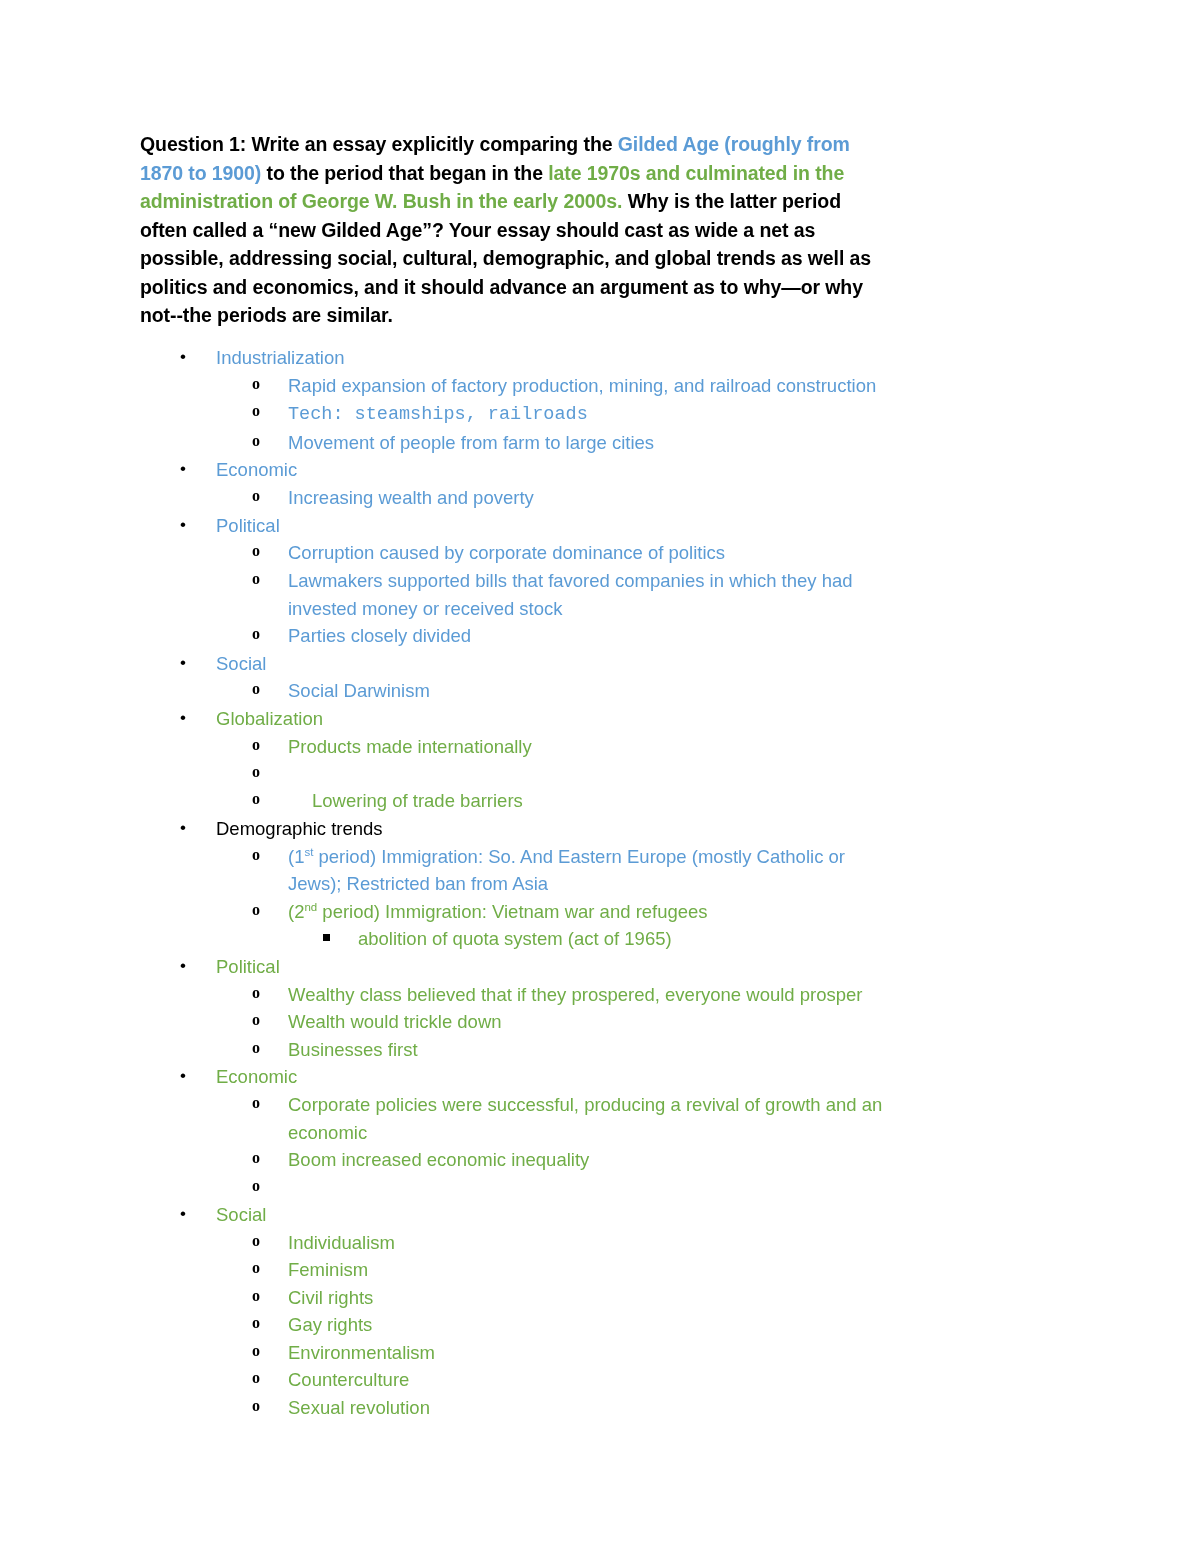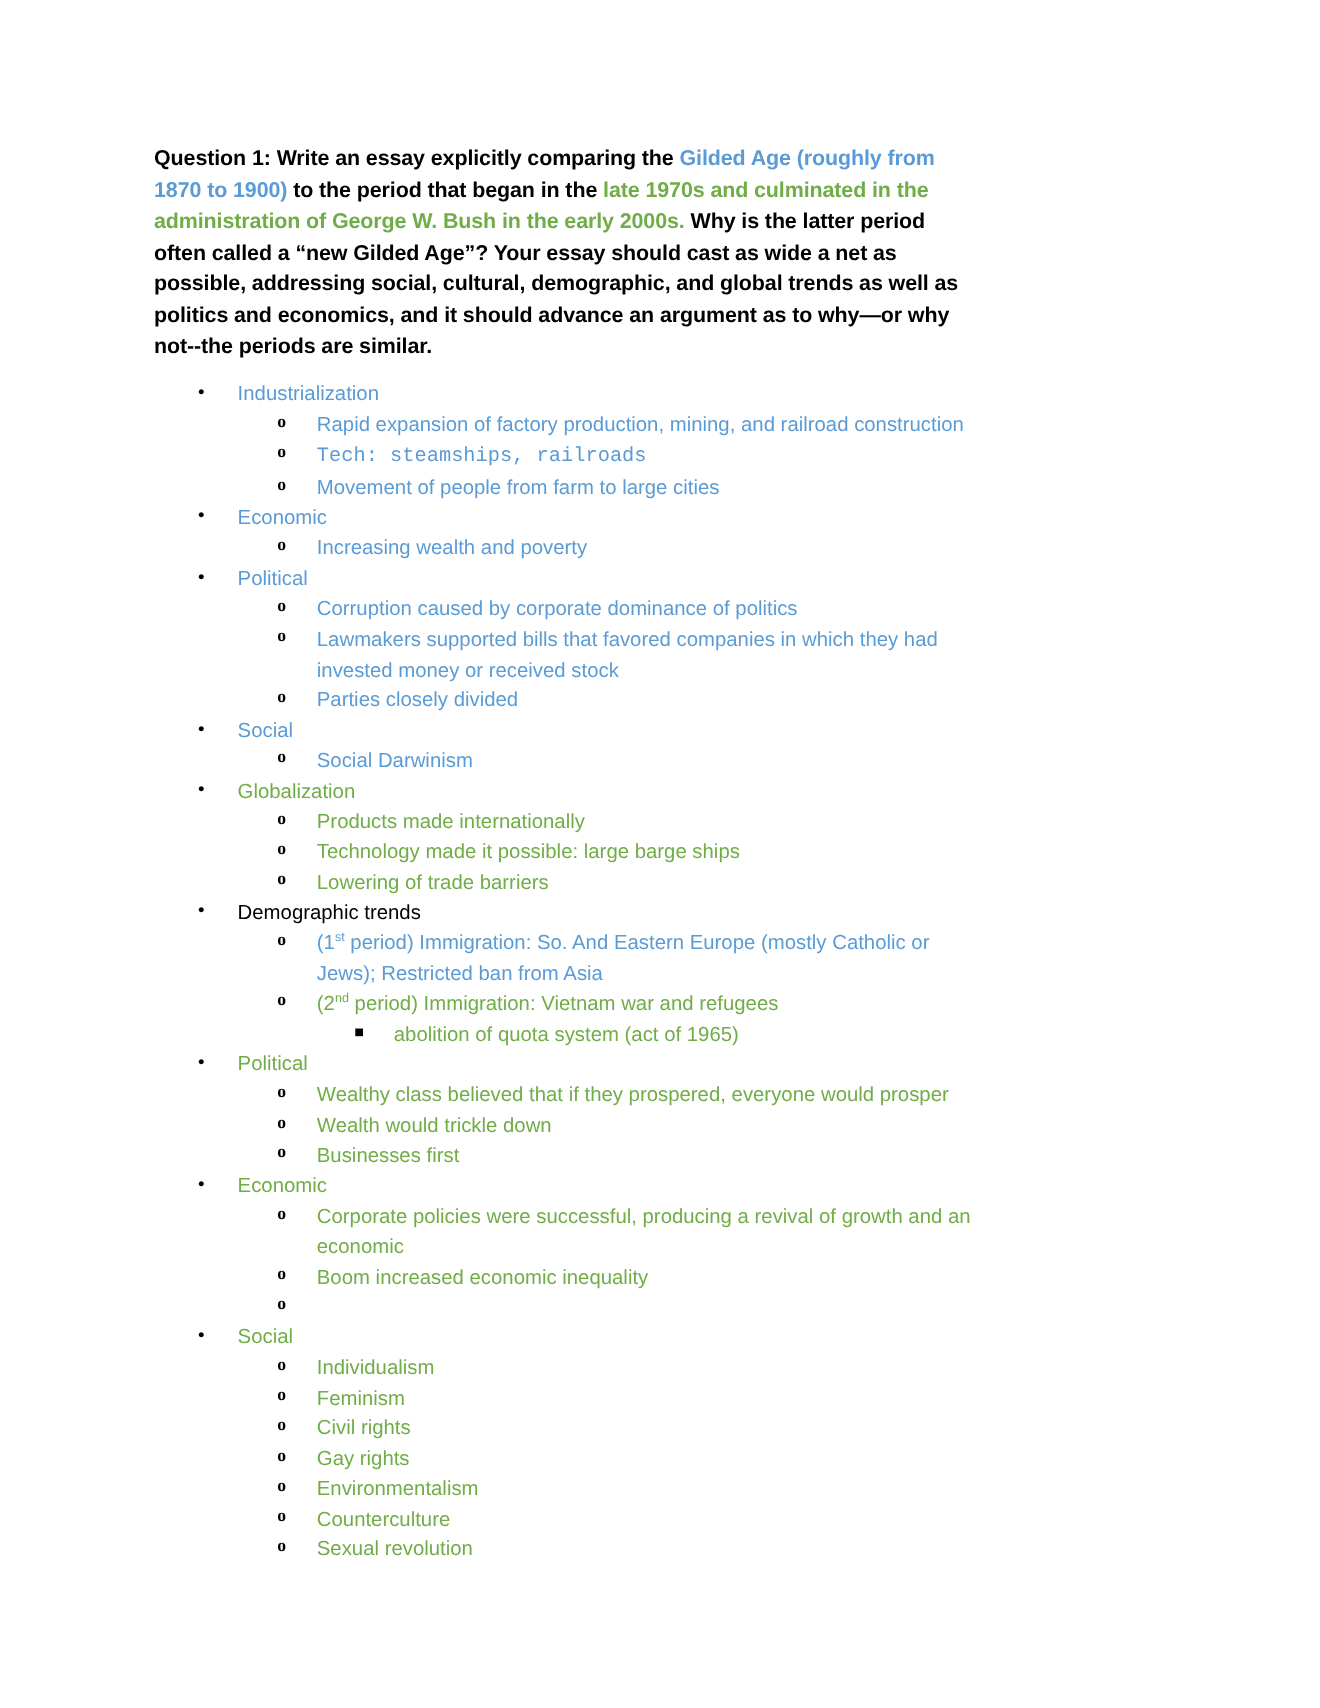--- a/index.html
+++ b/index.html
@@ -117,22 +117,22 @@
       <li class="lvl1"><span class="marker">•</span><span class="txt" style="color: rgb(91, 155, 213);">Economic</span></li>
       <li class="lvl2"><span class="marker">o</span><span class="txt" style="color: rgb(91, 155, 213);">Increasing wealth and poverty</span></li>
       <li class="lvl1"><span class="marker">•</span><span class="txt" style="color: rgb(91, 155, 213);">Political</span></li>
       <li class="lvl2"><span class="marker">o</span><span class="txt" style="color: rgb(91, 155, 213);">Corruption caused by corporate dominance of politics</span></li>
       <li class="lvl2"><span class="marker">o</span><span class="txt" style="color: rgb(91, 155, 213);">Lawmakers supported bills that favored companies in which they had invested money or received stock</span></li>
       <li class="lvl2"><span class="marker">o</span><span class="txt" style="color: rgb(91, 155, 213);">Parties closely divided</span></li>
       <li class="lvl1"><span class="marker">•</span><span class="txt" style="color: rgb(91, 155, 213);">Social</span></li>
       <li class="lvl2"><span class="marker">o</span><span class="txt" style="color: rgb(91, 155, 213);">Social Darwinism</span></li>
       <li class="lvl1"><span class="marker">•</span><span class="txt" style="color: rgb(112, 173, 71);">Globalization</span></li>
       <li class="lvl2"><span class="marker">o</span><span class="txt" style="color: rgb(112, 173, 71);">Products made internationally</span></li>
-      <li class="lvl2"><span class="marker">o</span><span class="txt" style="color: rgb(112, 173, 71);">Technology made it possible: large barge ships</span></li>
-      <li class="lvl2"><span class="marker">o</span><span class="txt" style="color: rgb(112, 173, 71);">Lowering of trade barriers</span></li>
+      <li class="lvl2"><span class="marker">o</span></li>
+      <li class="lvl2"><span class="marker">o</span><span class="txt" style="color: rgb(112, 173, 71); margin-left: 24px;">Lowering of trade barriers</span></li>
       <li class="lvl1"><span class="marker">•</span><span class="txt" style="color: rgb(0, 0, 0);">Demographic trends</span></li>
       <li class="lvl2"><span class="marker">o</span><span class="txt" style="color: rgb(91, 155, 213);">(1<sup>st</sup> period) Immigration: So. And Eastern Europe (mostly Catholic or Jews); Restricted ban from Asia</span></li>
       <li class="lvl2"><span class="marker">o</span><span class="txt" style="color: rgb(112, 173, 71);">(2<sup>nd</sup> period) Immigration: Vietnam war and refugees</span></li>
       <li class="lvl3"><span class="marker"></span><span class="txt" style="color: rgb(112, 173, 71);">abolition of quota system (act of 1965)</span></li>
       <li class="lvl1"><span class="marker">•</span><span class="txt" style="color: rgb(112, 173, 71);">Political</span></li>
       <li class="lvl2"><span class="marker">o</span><span class="txt" style="color: rgb(112, 173, 71);">Wealthy class believed that if they prospered, everyone would prosper</span></li>
       <li class="lvl2"><span class="marker">o</span><span class="txt" style="color: rgb(112, 173, 71);">Wealth would trickle down</span></li>
       <li class="lvl2"><span class="marker">o</span><span class="txt" style="color: rgb(112, 173, 71);">Businesses first</span></li>
       <li class="lvl1"><span class="marker">•</span><span class="txt" style="color: rgb(112, 173, 71);">Economic</span></li>
       <li class="lvl2"><span class="marker">o</span><span class="txt" style="color: rgb(112, 173, 71);">Corporate policies were successful, producing a revival of growth and an economic</span></li>

